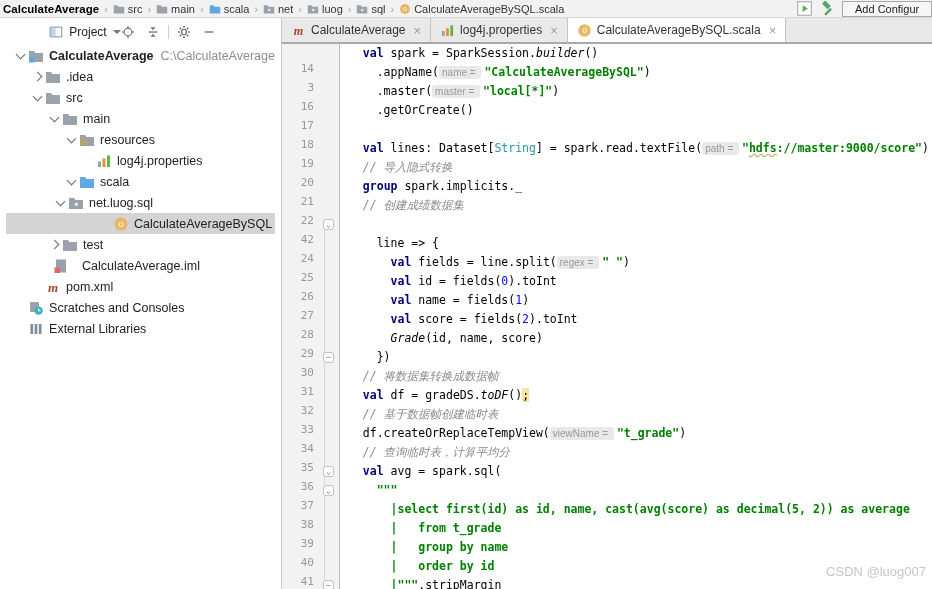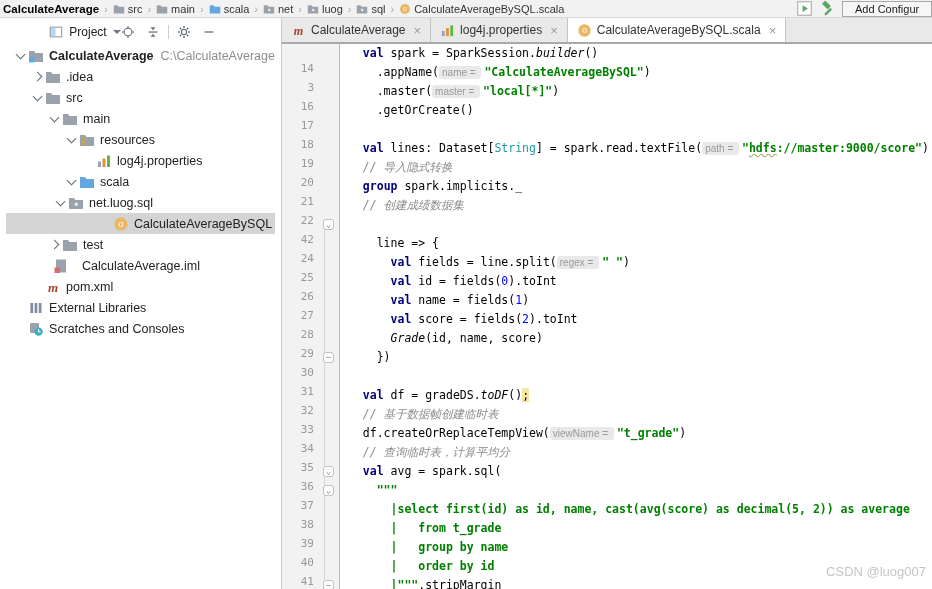--- a/index.html
+++ b/index.html
@@ -362,39 +362,39 @@
             <svg viewBox="0 0 16 16">
               <text x="8" y="12.6" text-anchor="middle" font-size="13" font-weight="bold" font-style="italic" font-family="serif" fill="#a5432e">m</text>
             </svg>
           </span>
           <span class="tlabel">pom.xml</span>
         </div>
         <div class="trow" style="padding-left: 6px;">
           <span class="chevcell"></span>
           <span class="ic">
             <svg viewBox="0 0 16 16">
+              <rect x="2" y="2" width="9" height="10" rx="1" fill="#9aa3ab"></rect>
+              <circle cx="10.6" cy="10.6" r="4.2" fill="#3bb0c4"></circle>
+              <path d="M10.6 8.3v2.4h2" stroke="#fff" stroke-width="1.1" fill="none"></path>
+            </svg>
+          </span>
+          <span class="tlabel">Scratches and Consoles</span>
+        </div>
+        <div class="trow" style="padding-left: 6px;">
+          <span class="chevcell"></span>
+          <span class="ic">
+            <svg viewBox="0 0 16 16">
               <g fill="#7f8da0">
                 <rect x="2.4" y="3" width="2.7" height="10"></rect>
                 <rect x="6.6" y="3" width="2.7" height="10"></rect>
                 <rect x="10.8" y="3" width="2.7" height="10"></rect>
               </g>
             </svg>
           </span>
           <span class="tlabel">External Libraries</span>
-        </div>
-        <div class="trow" style="padding-left: 6px;">
-          <span class="chevcell"></span>
-          <span class="ic">
-            <svg viewBox="0 0 16 16">
-              <rect x="2" y="2" width="9" height="10" rx="1" fill="#9aa3ab"></rect>
-              <circle cx="10.6" cy="10.6" r="4.2" fill="#3bb0c4"></circle>
-              <path d="M10.6 8.3v2.4h2" stroke="#fff" stroke-width="1.1" fill="none"></path>
-            </svg>
-          </span>
-          <span class="tlabel">Scratches and Consoles</span>
         </div>
       </div>
   </div>
 
   <div class="editor">
     <div class="tabstrip" id="tabs">
         <div class="tab">
           <span class="ic15">
             <svg viewBox="0 0 16 16">
               <text x="8" y="12.6" text-anchor="middle" font-size="13" font-weight="bold" font-style="italic" font-family="serif" fill="#a5432e">m</text>
@@ -439,21 +439,21 @@
           <div class="line"><span class="ln">21</span><span class="foldcell"></span><span class="src"><span class="tk-p">  </span><span class="tk-k">group</span><span class="tk-p"> spark.implicits._</span></span></div>
           <div class="line"><span class="ln">22</span><span class="foldcell"></span><span class="src"><span class="tk-c">  // 创建成绩数据集</span></span></div>
           <div class="line"><span class="ln">42</span><span class="foldcell"><span class="marker">⌄</span></span></div>
           <div class="line"><span class="ln">24</span><span class="foldcell"></span><span class="src"><span class="tk-p">    line =&gt; {</span></span></div>
           <div class="line"><span class="ln">25</span><span class="foldcell"></span><span class="src"><span class="tk-p">      </span><span class="tk-k">val</span><span class="tk-p"> fields = line.split(</span><span class="tk-h">regex = </span><span class="tk-s">" "</span><span class="tk-p">)</span></span></div>
           <div class="line"><span class="ln">26</span><span class="foldcell"></span><span class="src"><span class="tk-p">      </span><span class="tk-k">val</span><span class="tk-p"> id = fields(</span><span class="tk-n">0</span><span class="tk-p">).toInt</span></span></div>
           <div class="line"><span class="ln">27</span><span class="foldcell"></span><span class="src"><span class="tk-p">      </span><span class="tk-k">val</span><span class="tk-p"> name = fields(</span><span class="tk-n">1</span><span class="tk-p">)</span></span></div>
           <div class="line"><span class="ln">28</span><span class="foldcell"></span><span class="src"><span class="tk-p">      </span><span class="tk-k">val</span><span class="tk-p"> score = fields(</span><span class="tk-n">2</span><span class="tk-p">).toInt</span></span></div>
           <div class="line"><span class="ln">29</span><span class="foldcell"></span><span class="src"><span class="tk-p">      </span><span class="tk-i">Grade</span><span class="tk-p">(id, name, score)</span></span></div>
           <div class="line"><span class="ln">30</span><span class="foldcell"><span class="marker">−</span></span><span class="src"><span class="tk-p">    })</span></span></div>
-          <div class="line"><span class="ln">31</span><span class="foldcell"></span></div>
+          <div class="line"><span class="ln">31</span><span class="foldcell"></span><span class="src"><span class="tk-c">  // 将数据集转换成数据帧</span></span></div>
           <div class="line"><span class="ln">32</span><span class="foldcell"></span><span class="src"><span class="tk-p">  </span><span class="tk-k">val</span><span class="tk-p"> df = gradeDS.</span><span class="tk-i">toDF</span><span class="tk-p">()</span><span class="tk-w">;</span></span></div>
           <div class="line"><span class="ln">33</span><span class="foldcell"></span><span class="src"><span class="tk-c">  // 基于数据帧创建临时表</span></span></div>
           <div class="line"><span class="ln">34</span><span class="foldcell"></span><span class="src"><span class="tk-p">  df.createOrReplaceTempView(</span><span class="tk-h">viewName = </span><span class="tk-s">"t_grade"</span><span class="tk-p">)</span></span></div>
           <div class="line"><span class="ln">35</span><span class="foldcell"></span><span class="src"><span class="tk-c">  // 查询临时表，计算平均分</span></span></div>
           <div class="line"><span class="ln">36</span><span class="foldcell"><span class="marker">⌄</span></span><span class="src"><span class="tk-p">  </span><span class="tk-k">val</span><span class="tk-p"> avg = spark.sql(</span></span></div>
           <div class="line"><span class="ln">37</span><span class="foldcell"><span class="marker">⌄</span></span><span class="src"><span class="tk-s">    """</span></span></div>
           <div class="line"><span class="ln">38</span><span class="foldcell"></span><span class="src"><span class="tk-s">      |select first(id) as id, name, cast(avg(score) as decimal(5, 2)) as average</span></span></div>
           <div class="line"><span class="ln">39</span><span class="foldcell"></span><span class="src"><span class="tk-s">      |   from t_grade</span></span></div>
           <div class="line"><span class="ln">40</span><span class="foldcell"></span><span class="src"><span class="tk-s">      |   group by name</span></span></div>
           <div class="line"><span class="ln">41</span><span class="foldcell"></span><span class="src"><span class="tk-s">      |   order by id</span></span></div>

